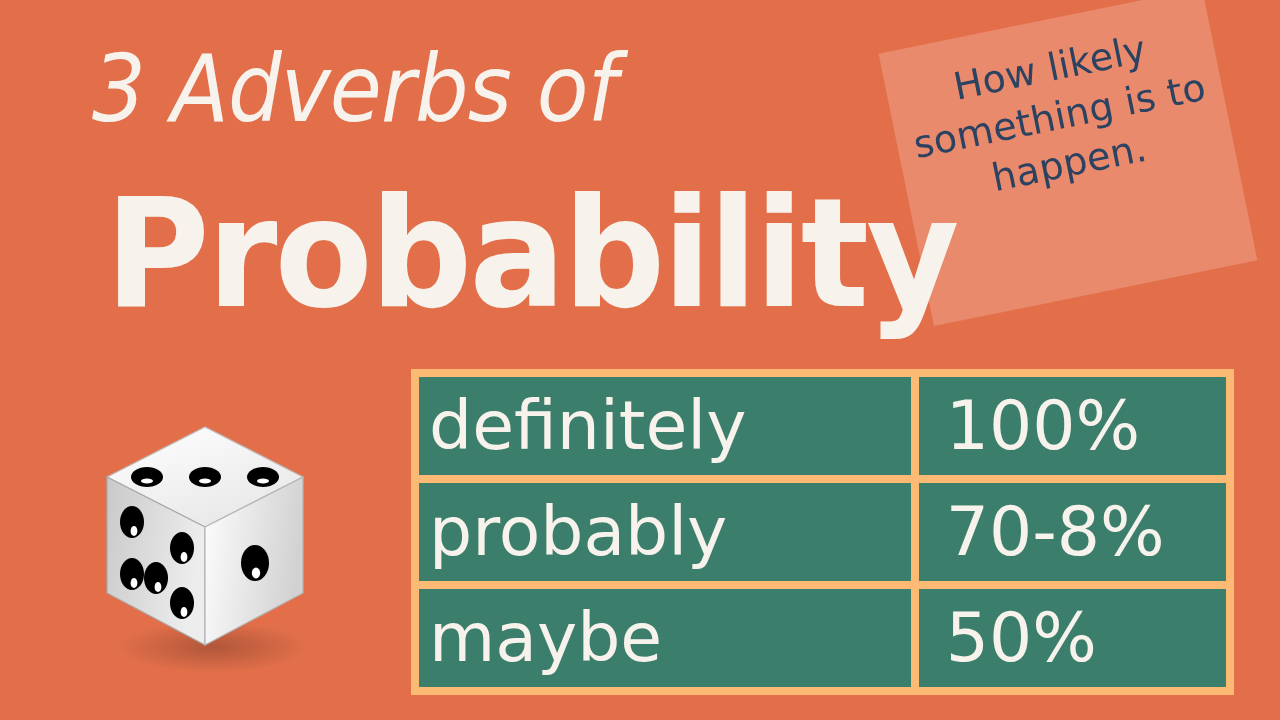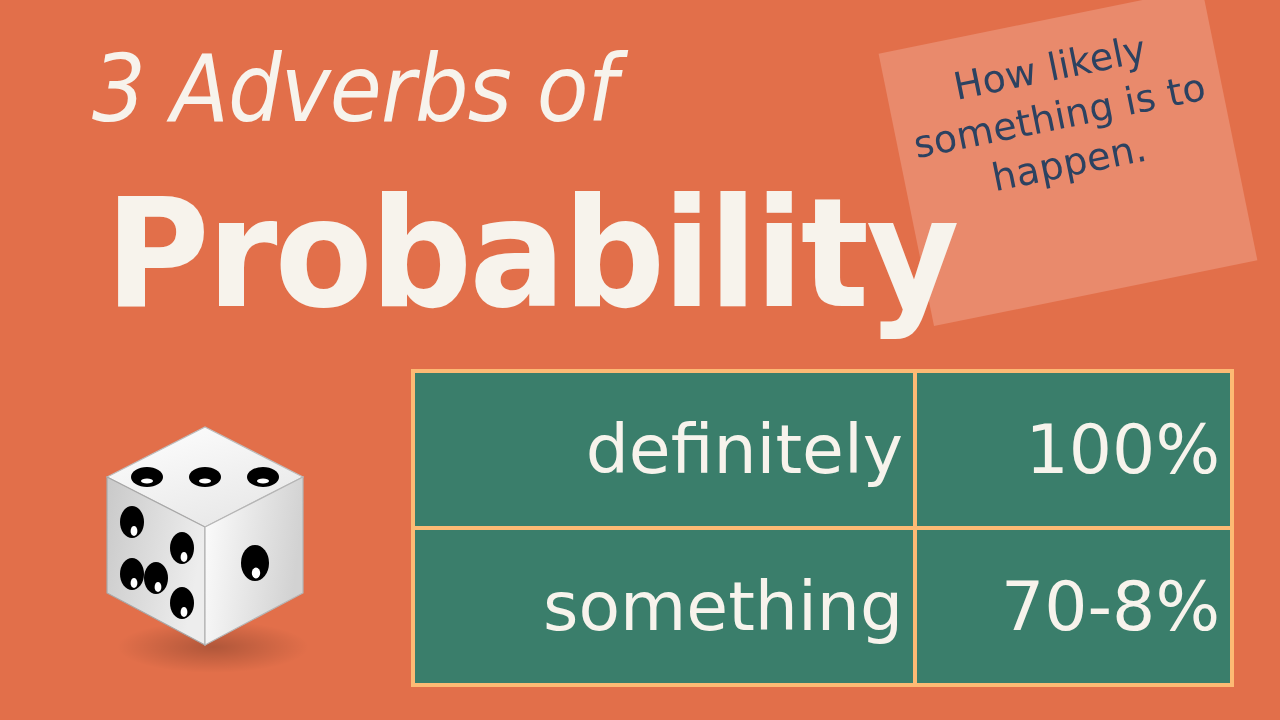--- a/index.html
+++ b/index.html
@@ -82,27 +82,27 @@
     position: absolute;
     left: 411px;
     top: 369px;
     width: 823px;
     height: 318px;
     border-collapse: collapse;
     table-layout: fixed;
     background: #3A7E6B;
   }
   #prob-table td {
-    border: 4px solid #fdba74;
+    border: 8px solid #fdba74;
     color: #F7F3EC;
     font-family: "DejaVu Sans", sans-serif;
     font-weight: 400;
     font-size: 68px;
     line-height: 1;
-    text-align: right;
+    text-align: left;
     vertical-align: middle;
     padding: 0 10px;
     white-space: nowrap;
   }
   #prob-table td.term { width: 469px; }
   #prob-table td.pct  { width: 296px; padding-left: 27px; }
   #prob-table tr { height: 106px; }
 
   
   #dice-wrap {
@@ -196,20 +196,24 @@
     </svg>
   </div>
 
   <table id="prob-table">
     <tbody>
       <tr>
         <td class="term">definitely</td>
         <td class="pct">100%</td>
       </tr>
       <tr>
-        <td class="term">something</td>
+        <td class="term">probably</td>
         <td class="pct">70-8%</td>
+      </tr>
+      <tr>
+        <td class="term">maybe</td>
+        <td class="pct">50%</td>
       </tr>
     </tbody>
   </table>
 
 
 </div>
 
 </body></html>

